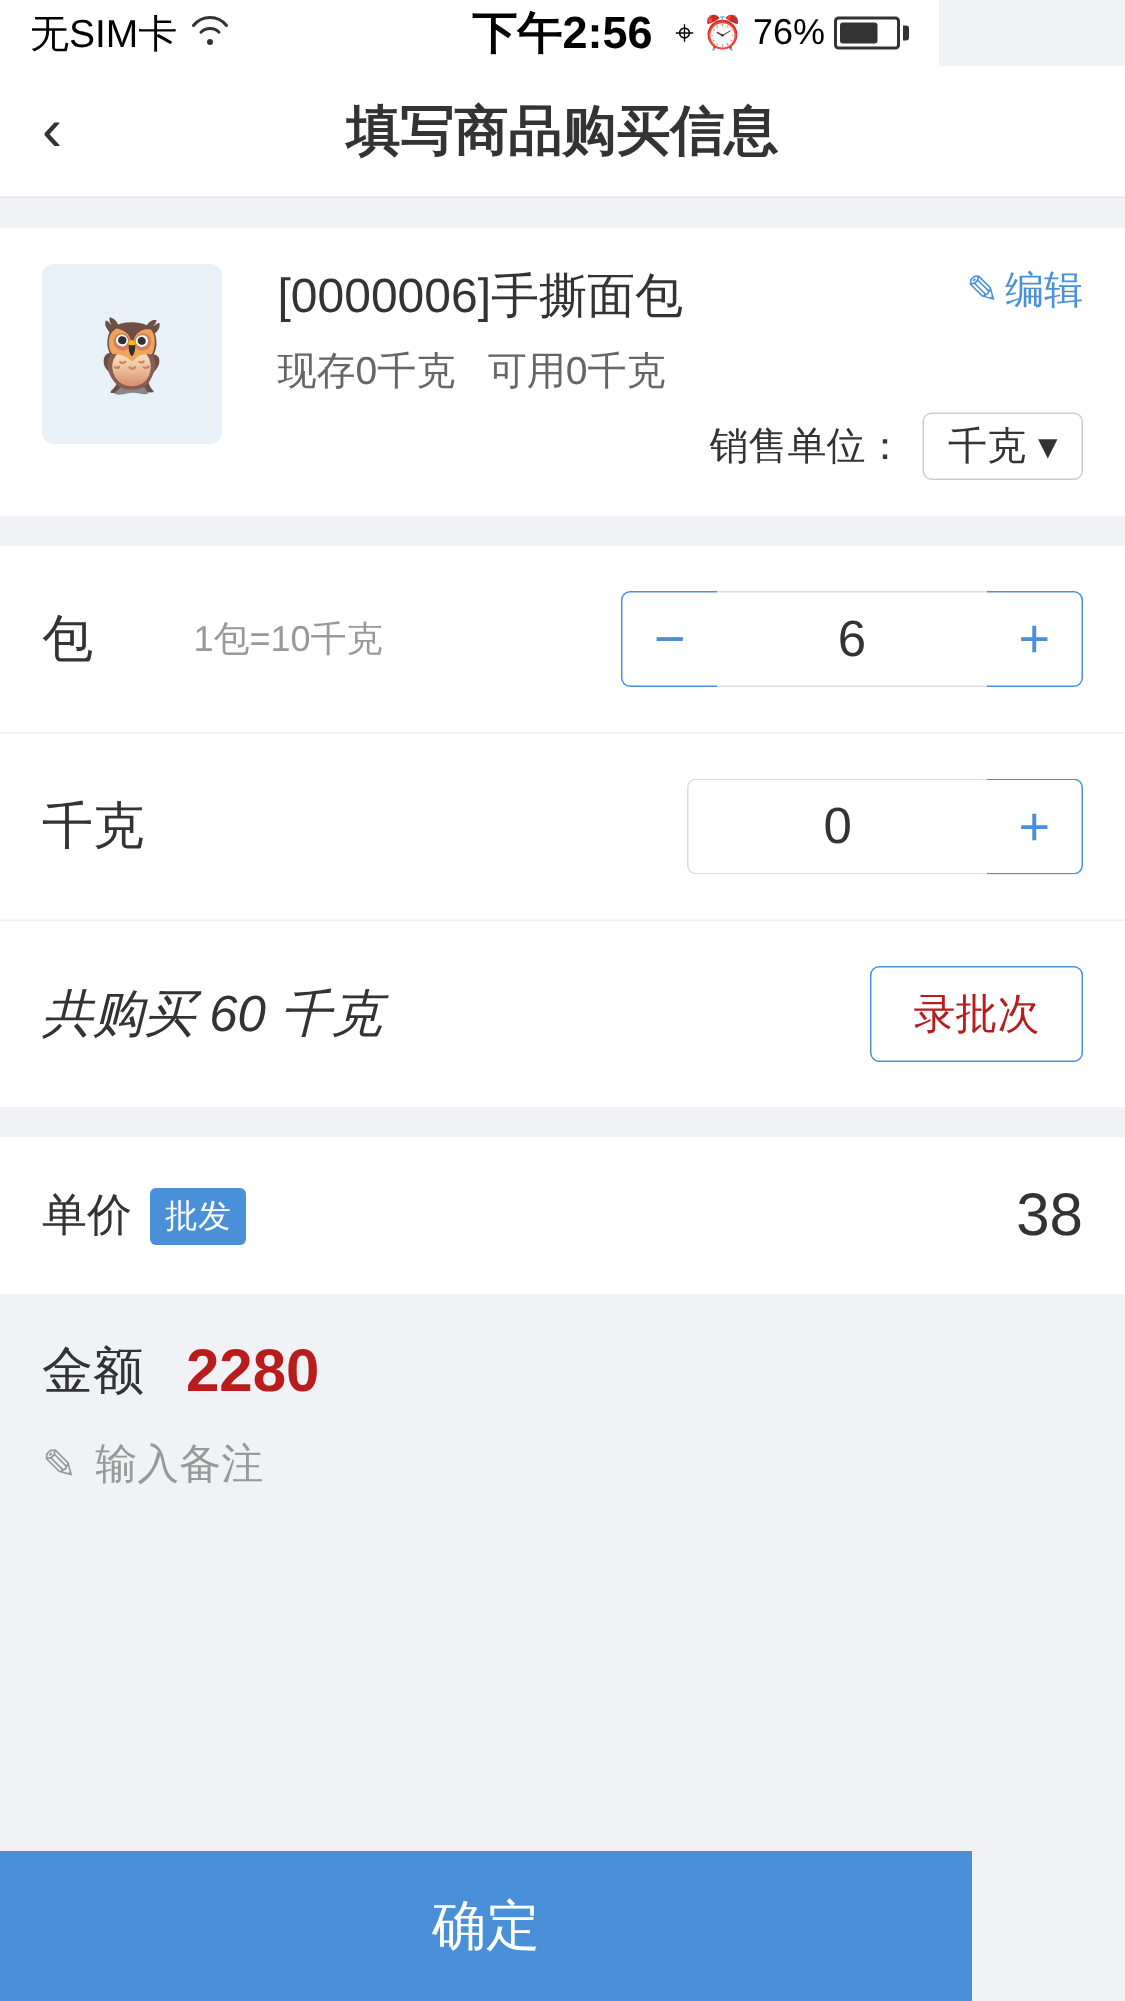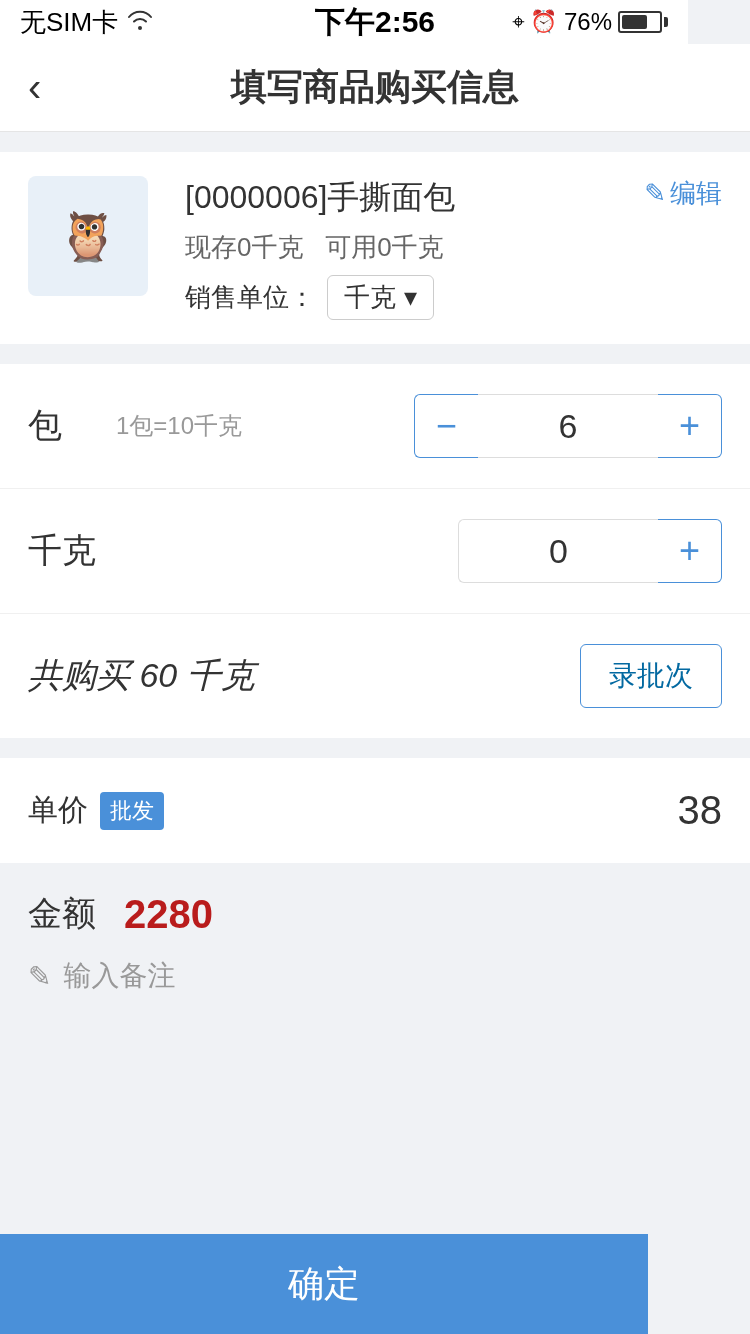--- a/index.html
+++ b/index.html
@@ -7,21 +7,21 @@
     body {
       width: 750px;
       min-height: 1334px;
       font-family: -apple-system, 'PingFang SC', 'Helvetica Neue', Arial, sans-serif;
       background: #f0f2f5;
       position: relative;
     }
 
     
     .status-bar {
-      width: 688px;
+      width: 626px;
       height: 44px;
       background: #fff;
       display: flex;
       align-items: center;
       justify-content: space-between;
       padding: 0 20px;
       font-size: 28px;
       font-weight: 500;
     }
     .status-left {
@@ -117,20 +117,21 @@
       color: #666;
       margin-top: 10px;
     }
     .product-unit {
       font-size: 26px;
       color: #333;
       margin-top: 10px;
       display: flex;
       align-items: center;
       gap: 12px;
+      justify-content: flex-end;
     }
     .unit-selector {
       border: 1px solid #ccc;
       border-radius: 6px;
       padding: 4px 16px;
       font-size: 26px;
       color: #333;
       display: flex;
       align-items: center;
       gap: 8px;
@@ -149,21 +150,21 @@
       border-bottom: 1px solid #f0f0f0;
     }
     .qty-label {
       font-size: 34px;
       color: #333;
       min-width: 80px;
     }
     .qty-hint {
       font-size: 24px;
       color: #999;
-      margin-left: 8px;
+      margin-left: 21px;
       flex: 1;
     }
     .qty-control {
       display: flex;
       align-items: center;
       gap: 0;
     }
     .qty-btn {
       width: 64px;
       height: 64px;
@@ -198,21 +199,21 @@
       padding: 30px 28px;
       background: #fff;
     }
     .summary-text {
       font-size: 34px;
       color: #333;
       font-style: italic;
     }
     .batch-btn {
       border: 1px solid #4a90d9;
-      color: #0369a1;
+      color: #b91c1c;
       font-size: 28px;
       padding: 12px 28px;
       border-radius: 6px;
       background: #fff;
       cursor: pointer;
     }
 
     
     .price-section {
       background: #fff;

